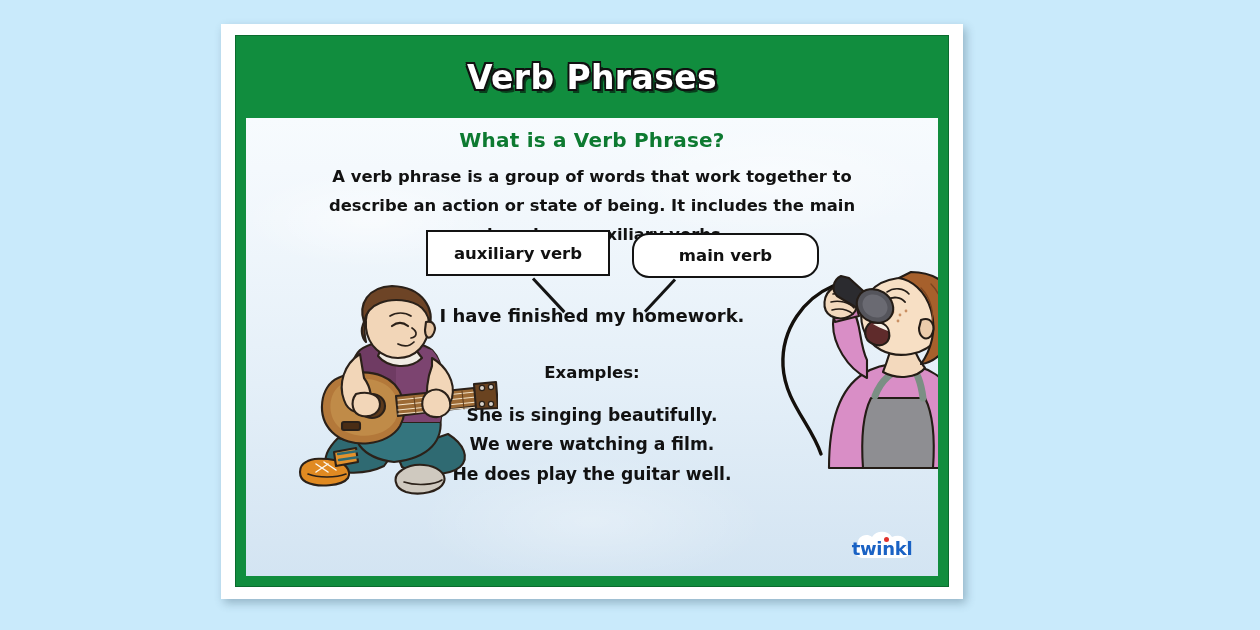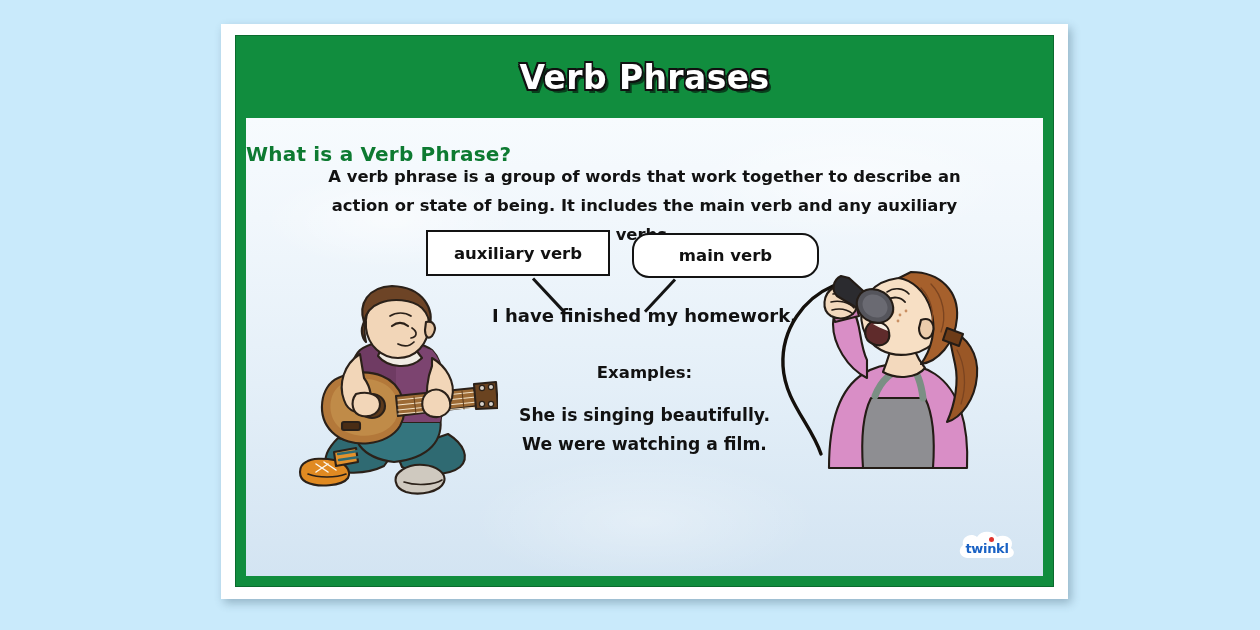--- a/index.html
+++ b/index.html
@@ -21,21 +21,21 @@
     width: 1260px;
     height: 630px;
     background: #c9eafb;
   }
 
   
   #paper {
     position: absolute;
     left: 221px;
     top: 24px;
-    width: 847px;
+    width: 742px;
     height: 575px;
     background: #ffffff;
     box-shadow: 3px 4px 9px rgba(40,70,90,0.33);
   }
 
   
   #frame {
     position: absolute;
     left: 14px;
     top: 11px;
@@ -96,22 +96,22 @@
 
   
   .txt {
     font-family: "DejaVu Sans", sans-serif;
     color: #141414;
     font-weight: bold;
   }
   #subtitle {
     position: absolute;
     left: 0; right: 0;
-    top: 24px;
-    text-align: left;
+    top: 10px;
+    text-align: center;
     font-size: 20px;
     font-weight: bold;
     color: #0d7a31;
     letter-spacing: 0.2px;
   }
   #intro {
     position: absolute;
     left: 62px;
     right: 62px;
     top: 44px;
@@ -214,21 +214,21 @@
     height: 40px;
   }
   #twinkl-logo .cloud-word {
     position: absolute;
     left: 0; top: 0;
     width: 100%; height: 100%;
     display: flex;
     align-items: center;
     justify-content: center;
     font-family: "DejaVu Sans", sans-serif;
-    font-size: 13px;
+    font-size: 18px;
     font-weight: bold;
     color: #1a62c4;
     letter-spacing: -0.3px;
   }
   #twinkl-logo .tdot {
     position: absolute;
     left: 34px;
     top: 9px;
     width: 5px;
     height: 5px;
@@ -261,20 +261,21 @@
 
         <div id="conn-aux" class="connector"></div>
         <div id="conn-main" class="connector"></div>
 
         <div id="sample-sentence" class="txt">I have finished my homework.</div>
 
         <div id="examples-wrap">
           <div id="examples-heading" class="txt">Examples:</div>
           <div class="example-line txt">She is singing beautifully.</div>
           <div class="example-line txt">We were watching a film.</div>
+          <div class="example-line txt">He does play the guitar well.</div>
         </div>
 
         <svg id="boy-guitar" class="illus" viewBox="0 0 200 230">
           <g stroke="#2b2119" stroke-width="2.1" stroke-linejoin="round" stroke-linecap="round">
 
             <path d="M40 172 C30 182 24 193 30 200 C40 210 70 208 86 200 L96 186 Z" fill="#2f6a72"></path>
 
             <path d="M150 168 C166 178 172 192 162 201 C150 211 118 210 104 201 L98 186 Z" fill="#2f6a72"></path>
 
             <path d="M56 150 C52 172 62 192 96 196 C132 192 146 174 142 150 Z" fill="#34757e"></path>

